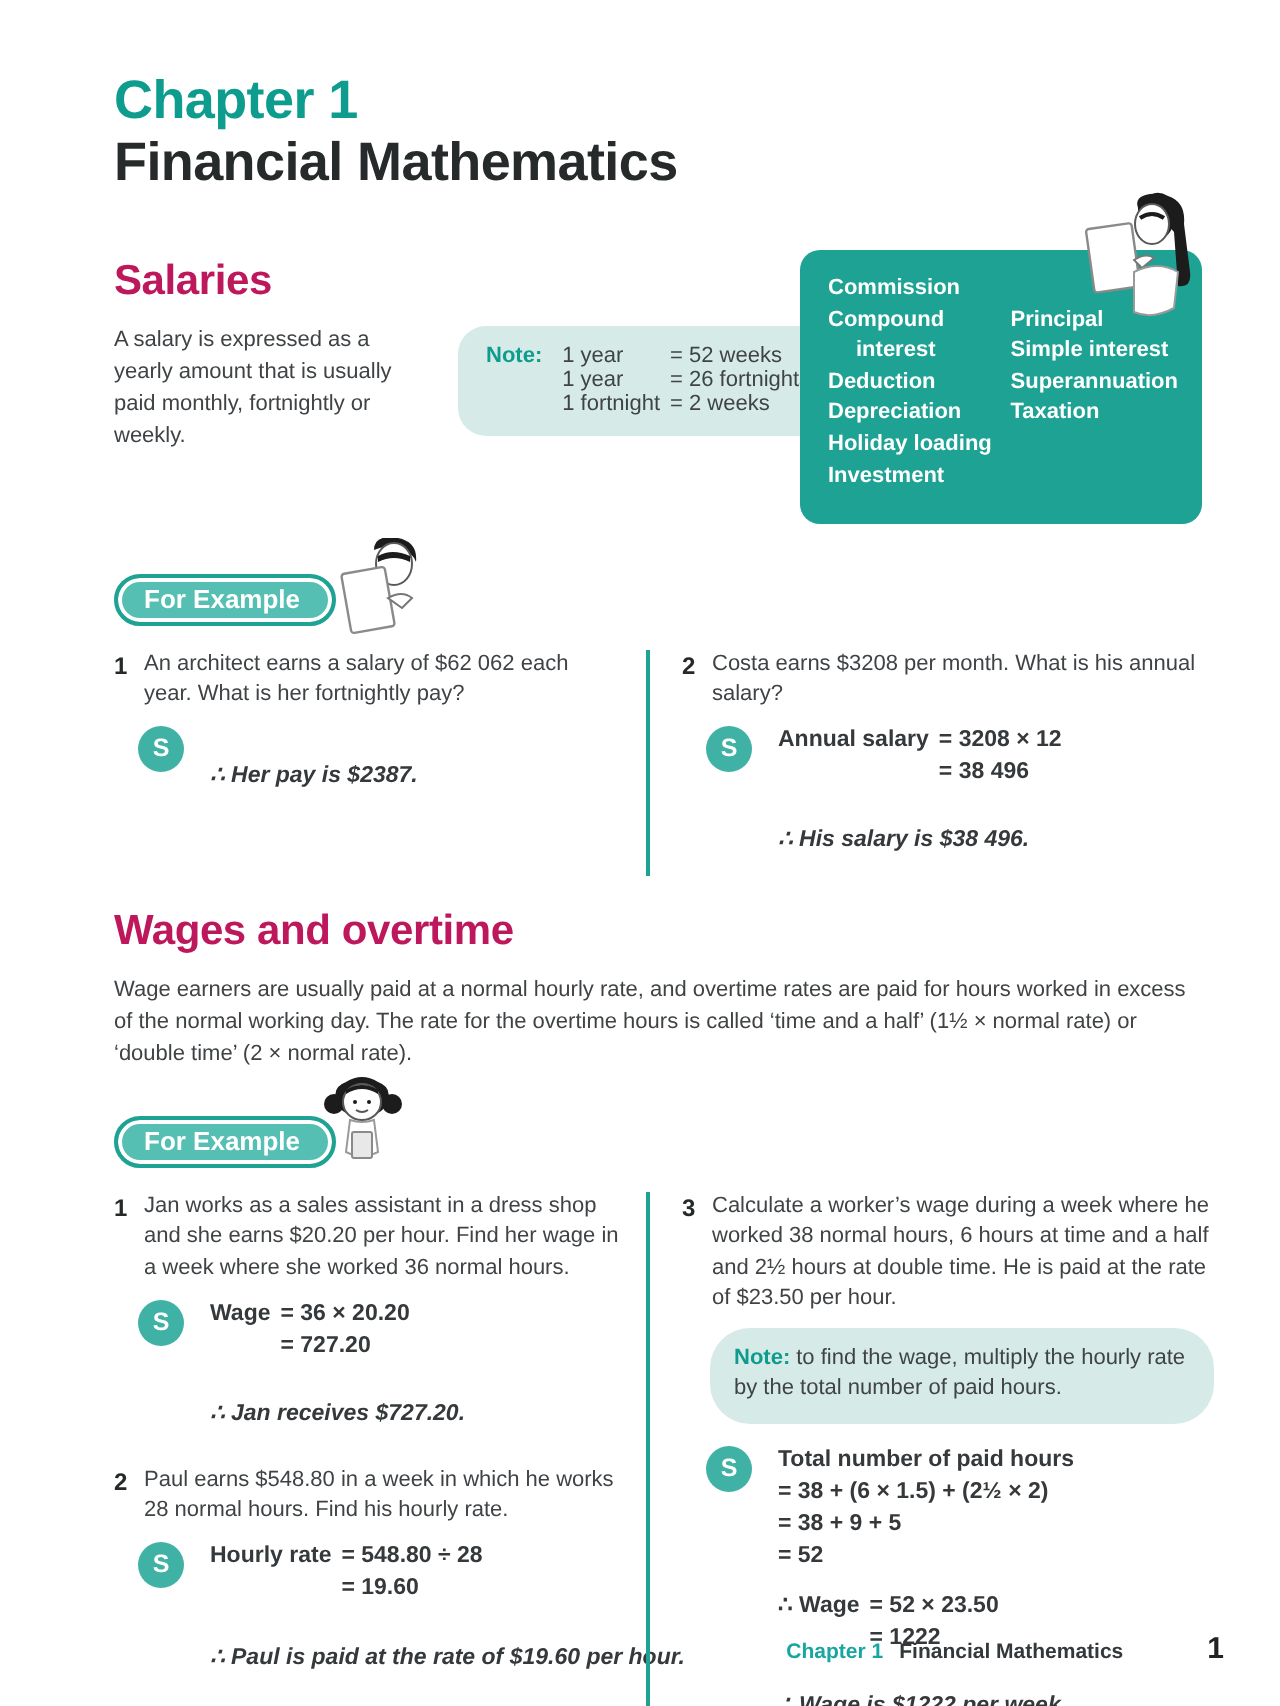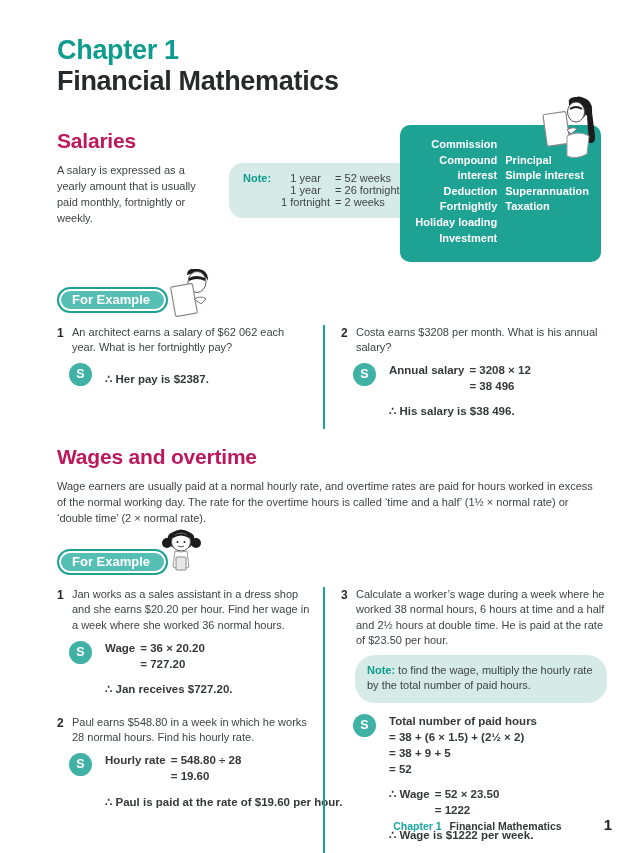--- a/index.html
+++ b/index.html
@@ -18,31 +18,31 @@
   
   .salaries-cols { display:flex; align-items:flex-start; gap:12px; min-height:108px; }
   .intro-text { width:160px; font-size:11px; line-height:1.45; }
 
   .note-box {
     background:#d6ebe7; border-radius:14px; padding:9px 14px 10px 14px;
     display:flex; gap:10px; font-size:11px;
   }
   .note-label { color:#0d9c8e; font-weight:bold; white-space:nowrap; }
   .eq-pairs { display:grid; grid-template-columns:max-content max-content; column-gap:5px; }
-  .eq-pairs .lhs { text-align:center; white-space:pre; }
+  .eq-pairs .lhs { text-align:left; white-space:pre; }
   .eq-pairs .rhs { text-align:left; white-space:pre; }
 
   
   .keywords-box {
     position:absolute; left:400px; top:125px; width:201px; height:137px;
     background:#1da294; border-radius:10px; color:#ffffff; padding:12px 12px 10px 14px;
   }
   .kw-heading { font-size:16px; font-weight:bold; margin-bottom:4px; }
   .kw-cols { display:flex; gap:8px; font-size:11px; font-weight:bold; line-height:1.42; }
-  .kw-col1 { width:106px;text-align:right; }
+  .kw-col1 { width:106px; }
   .kw-col2 { margin-top:15.6px; }
   .kw-item { padding-left:14px; text-indent:-14px; }
 
   .char { position:absolute; z-index:3; }
 
   
   .fe-row { position:relative; height:30px; margin:14px 0 10px 0;text-align:center; }
   .fe-badge {
     position:absolute; left:0; top:2px;
     background:#56bfb4; border:2px solid #1da294; box-shadow:inset 0 0 0 2px #ffffff;
@@ -59,21 +59,21 @@
   .q-num { font-weight:bold; color:#26292a; font-size:12px; }
 
   .solution { display:flex; gap:13px; margin-left:12px; margin-bottom:10px; }
   .s-badge {
     flex:0 0 auto; width:23px; height:23px; border-radius:50%;
     background:#3fb2a5; color:#ffffff; font-weight:bold; font-size:12.5px;
     text-align:center; line-height:23px; margin-top:1px;
   }
   .sol-body { font-size:11.5px; font-weight:bold; color:#35393b; line-height:1.4; }
   .sol-line { white-space:pre; }
-  .conclusion { margin-top:9px; white-space:pre; }
+  .conclusion { margin-top:18px; white-space:pre;font-style:italic; }
 
   .wages-intro { font-size:11px; line-height:1.45; width:545px; margin-bottom:6px; }
 
   .note-inline {
     background:#d6ebe7; border-radius:20px; padding:8px 12px 9px 12px;
     font-size:11px; line-height:1.4; width:252px; margin:4px 0 10px 14px;
   }
   .note-inline .note-label { margin-right:3px; }
 
   .footer { position:absolute; right:28px; bottom:20px; display:flex; align-items:baseline; font-size:10.5px; }
@@ -87,21 +87,21 @@
 <body>
 
 <div class="page">
 
   <div class="keywords-box">
     <div class="kw-cols">
       <div class="kw-col1">
         <div class="kw-item">Commission</div>
         <div class="kw-item">Compound interest</div>
         <div class="kw-item">Deduction</div>
-        <div class="kw-item">Fortnightly</div>
+        <div class="kw-item">Depreciation</div>
         <div class="kw-item">Holiday loading</div>
         <div class="kw-item">Investment</div>
       </div>
       <div class="kw-col2">
         <div class="kw-item">Principal</div>
         <div class="kw-item">Simple interest</div>
         <div class="kw-item">Superannuation</div>
         <div class="kw-item">Taxation</div>
       </div>
     </div>

